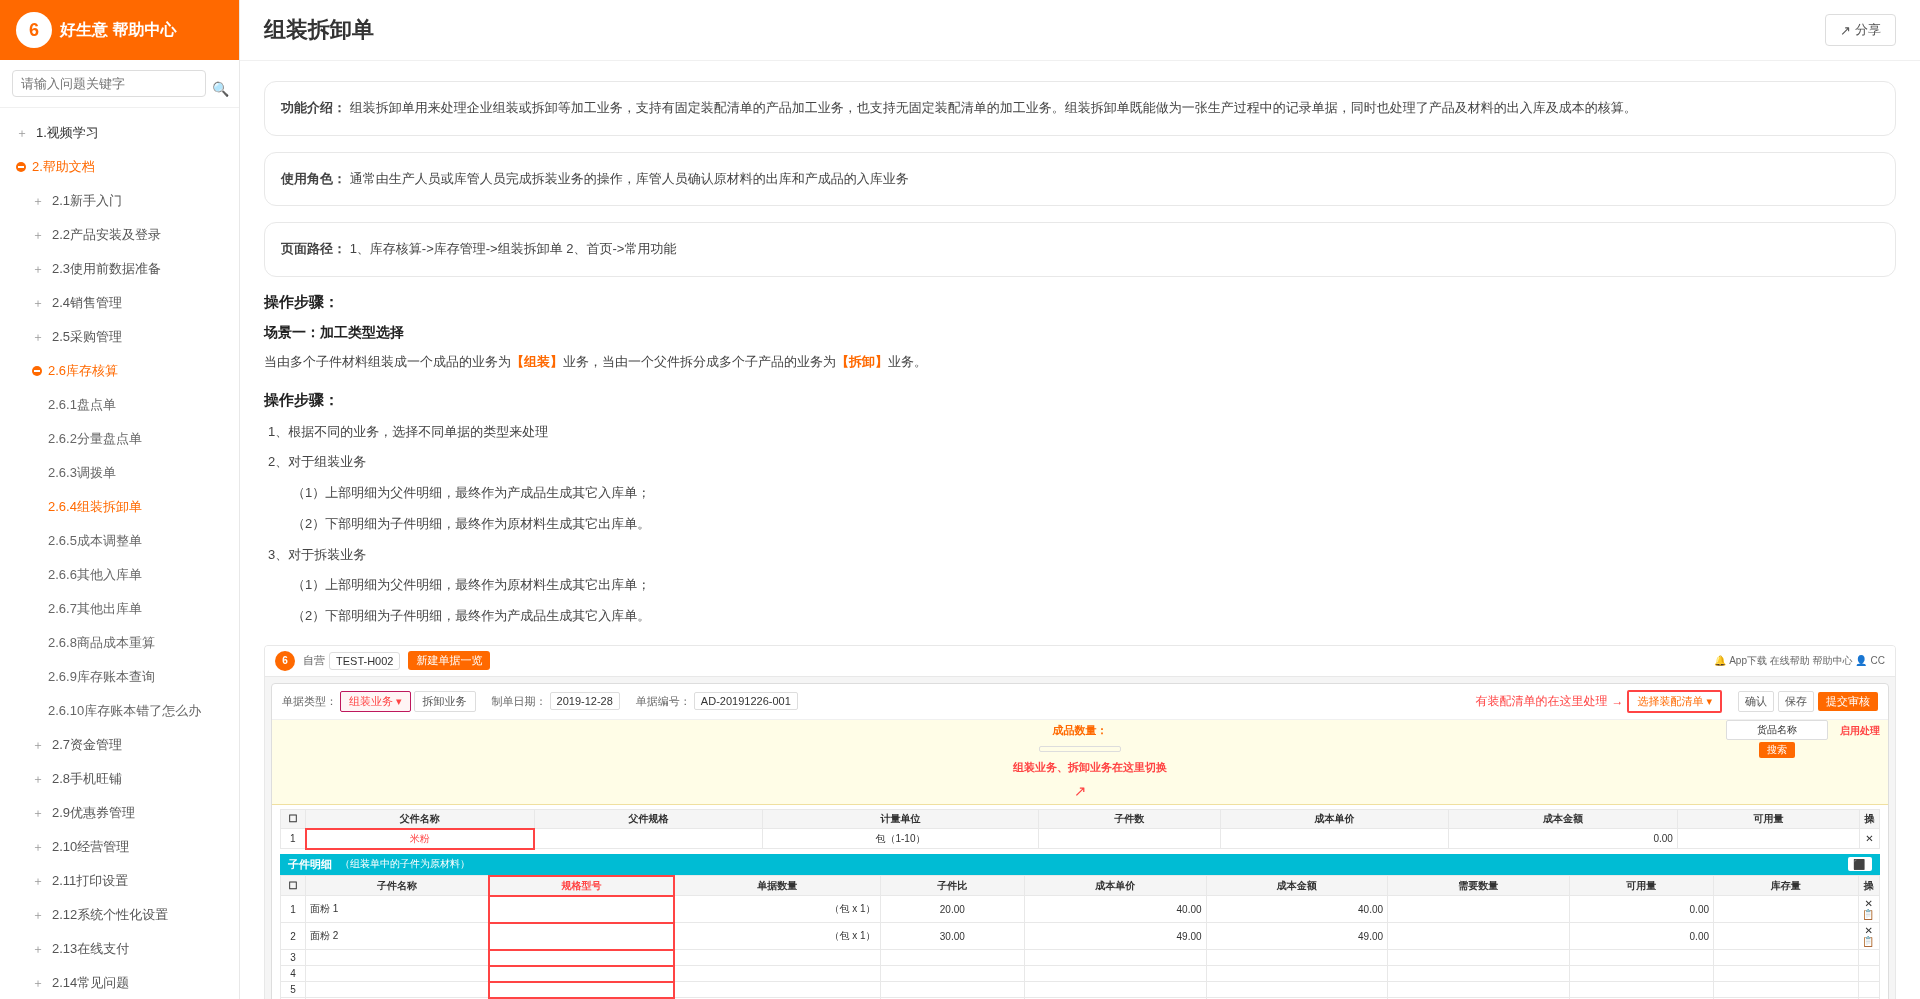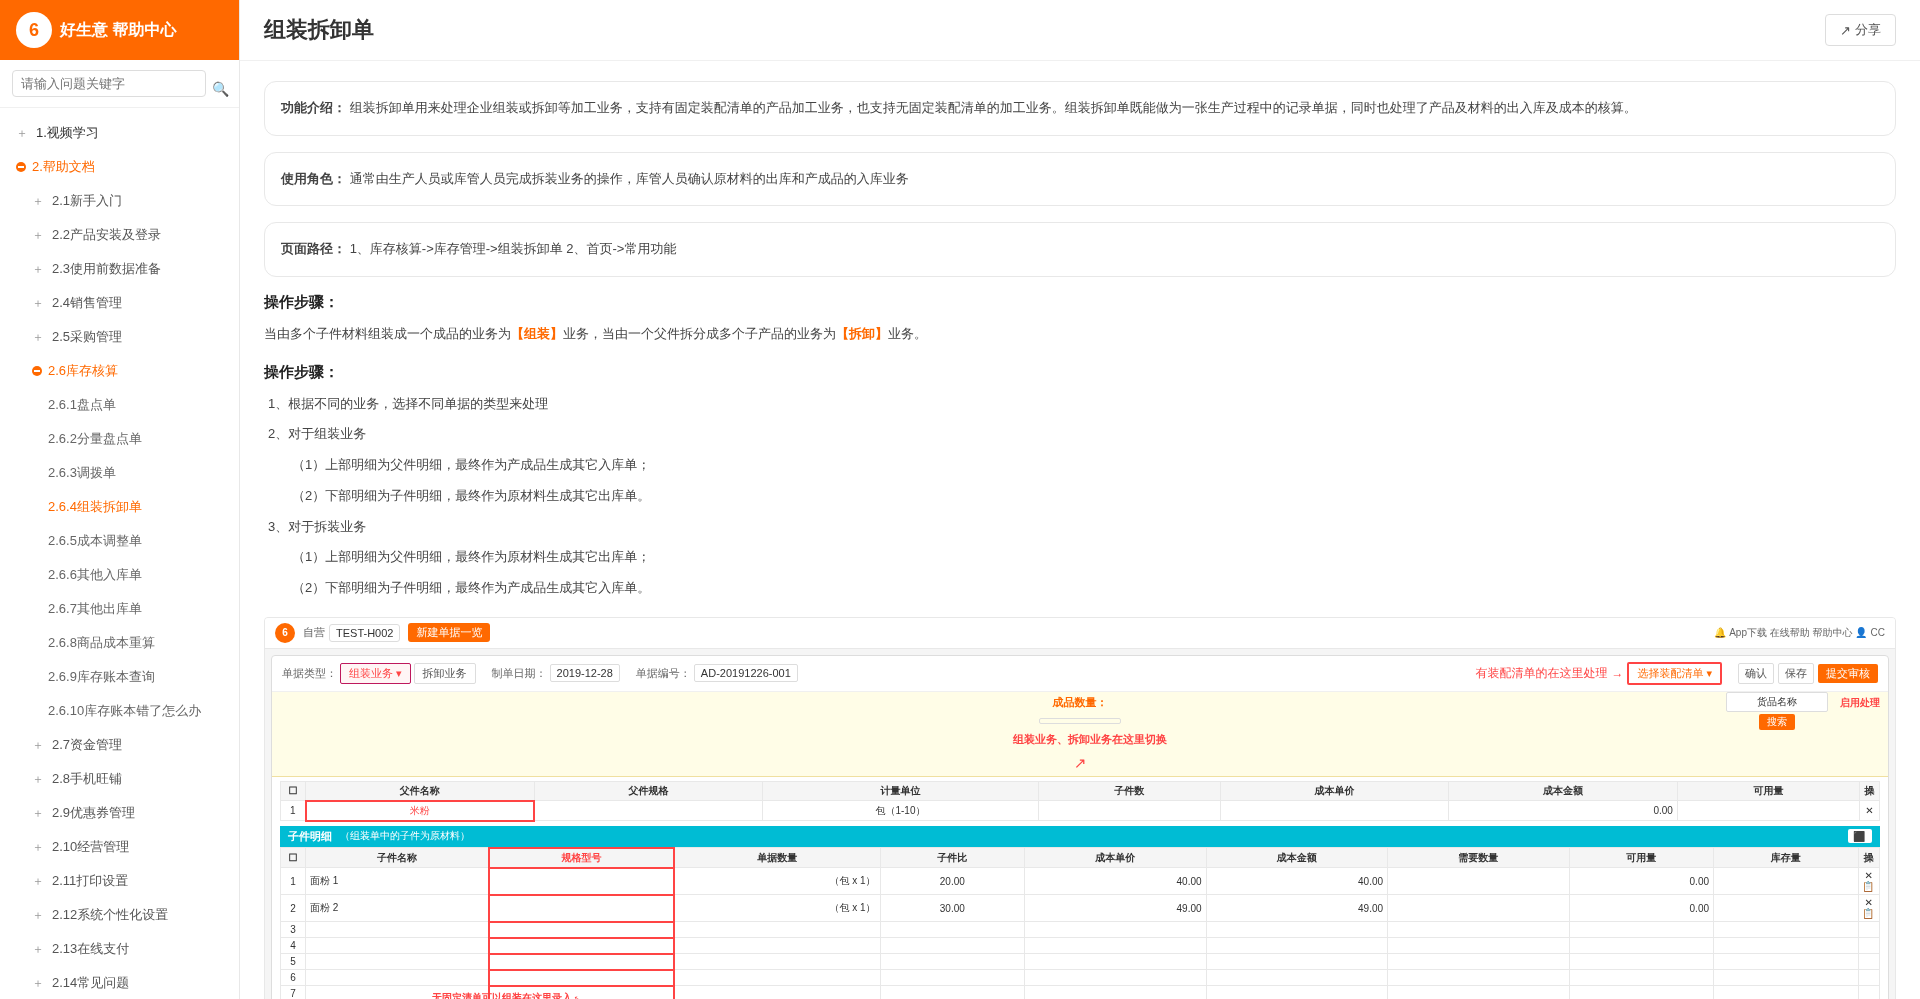--- a/index.html
+++ b/index.html
@@ -390,20 +390,21 @@
       <span class="content-text">通常由生产人员或库管人员完成拆装业务的操作，库管人员确认原材料的出库和产成品的入库业务</span>
     </div>
 
     <div class="info-block">
       <span class="content-text bold">页面路径：</span>
       <span class="content-text">1、库存核算-&gt;库存管理-&gt;组装拆卸单 2、首页-&gt;常用功能</span>
     </div>
 
     <div class="section-title">操作步骤：</div>
 
+    <div class="scene-title">场景一：加工类型选择</div>
     <div class="content-text">
       当由多个子件材料组装成一个成品的业务为<span class="highlight">【组装】</span>业务，当由一个父件拆分成多个子产品的业务为<span class="highlight">【拆卸】</span>业务。
     </div>
 
     <div class="section-title">操作步骤：</div>
 
     <div class="steps-list">
       <div class="content-text">1、根据不同的业务，选择不同单据的类型来处理</div>
       <div class="content-text">2、对于组装业务</div>
       <div class="content-text sub-item">（1）上部明细为父件明细，最终作为产成品生成其它入库单；</div>

